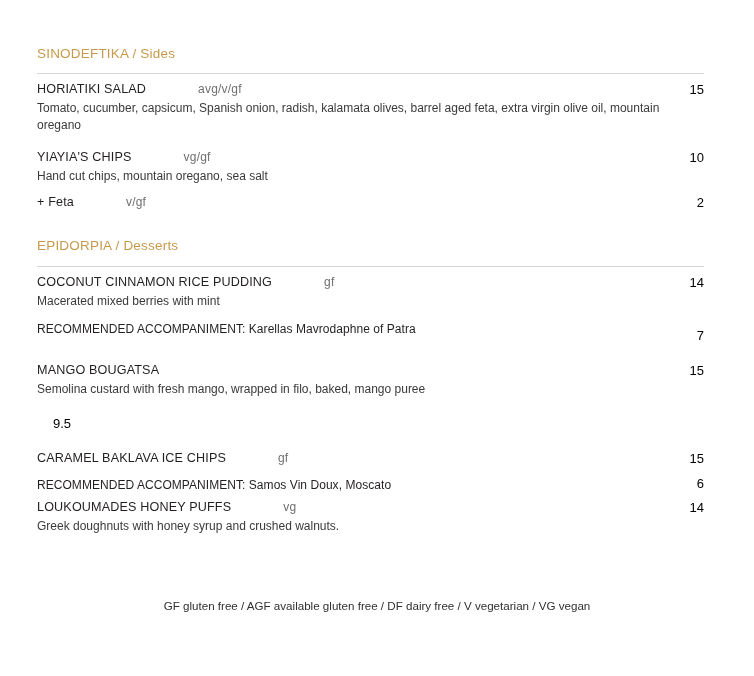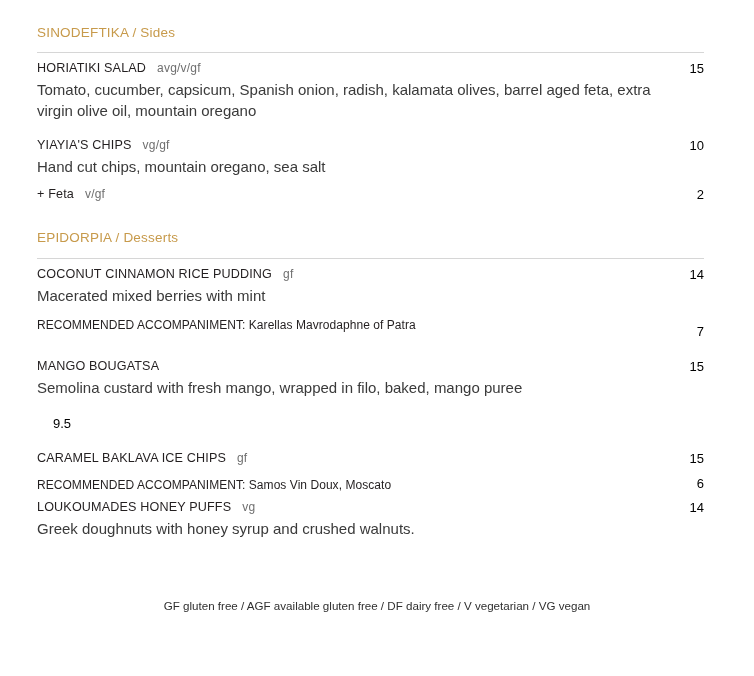--- a/index.html
+++ b/index.html
@@ -13,21 +13,21 @@
     font-family: "Liberation Sans", sans-serif;
     color: #231f20;
     position: relative;
     overflow: hidden;
   }
   .page {
     position: relative;
     width: 754px;
     height: 604px;
     box-sizing: border-box;
-    padding: 25px 50px 0 37px;
+    padding: 46px 50px 0 37px;
   }
   .section {
     margin: 0;
   }
   .section-title {
     color: #c79a4b;
     font-size: 13.5px;
     letter-spacing: 0.2px;
     margin: 0 0 12px 0;
     font-weight: 400;
@@ -47,20 +47,21 @@
   .item-row {
     display: flex;
     align-items: flex-start;
     justify-content: space-between;
   }
   .item-name-wrap {
     display: flex;
     align-items: baseline;
     flex: 1 1 auto;
     min-width: 0;
+    gap: 41px;
   }
   .item-name {
     font-size: 12.6px;
     color: #231f20;
     letter-spacing: 0.15px;
     white-space: nowrap;
   }
   .item-name.mixed {
     text-transform: none;
     text-align: right;
@@ -74,21 +75,21 @@
   }
   .item-price {
     font-size: 13px;
     color: #000000;
     text-align: right;
     flex: 0 0 auto;
     margin-left: 16px;
     white-space: nowrap;
   }
   .item-desc {
-    font-size: 15px;
+    font-size: 12px;
     color: #3a3a3a;
     line-height: 1.42;
     margin-top: 3px;
     max-width: 632px;
   }
   .accomp {
     font-size: 12px;
     color: #231f20;
     letter-spacing: 0.05px;
   }

